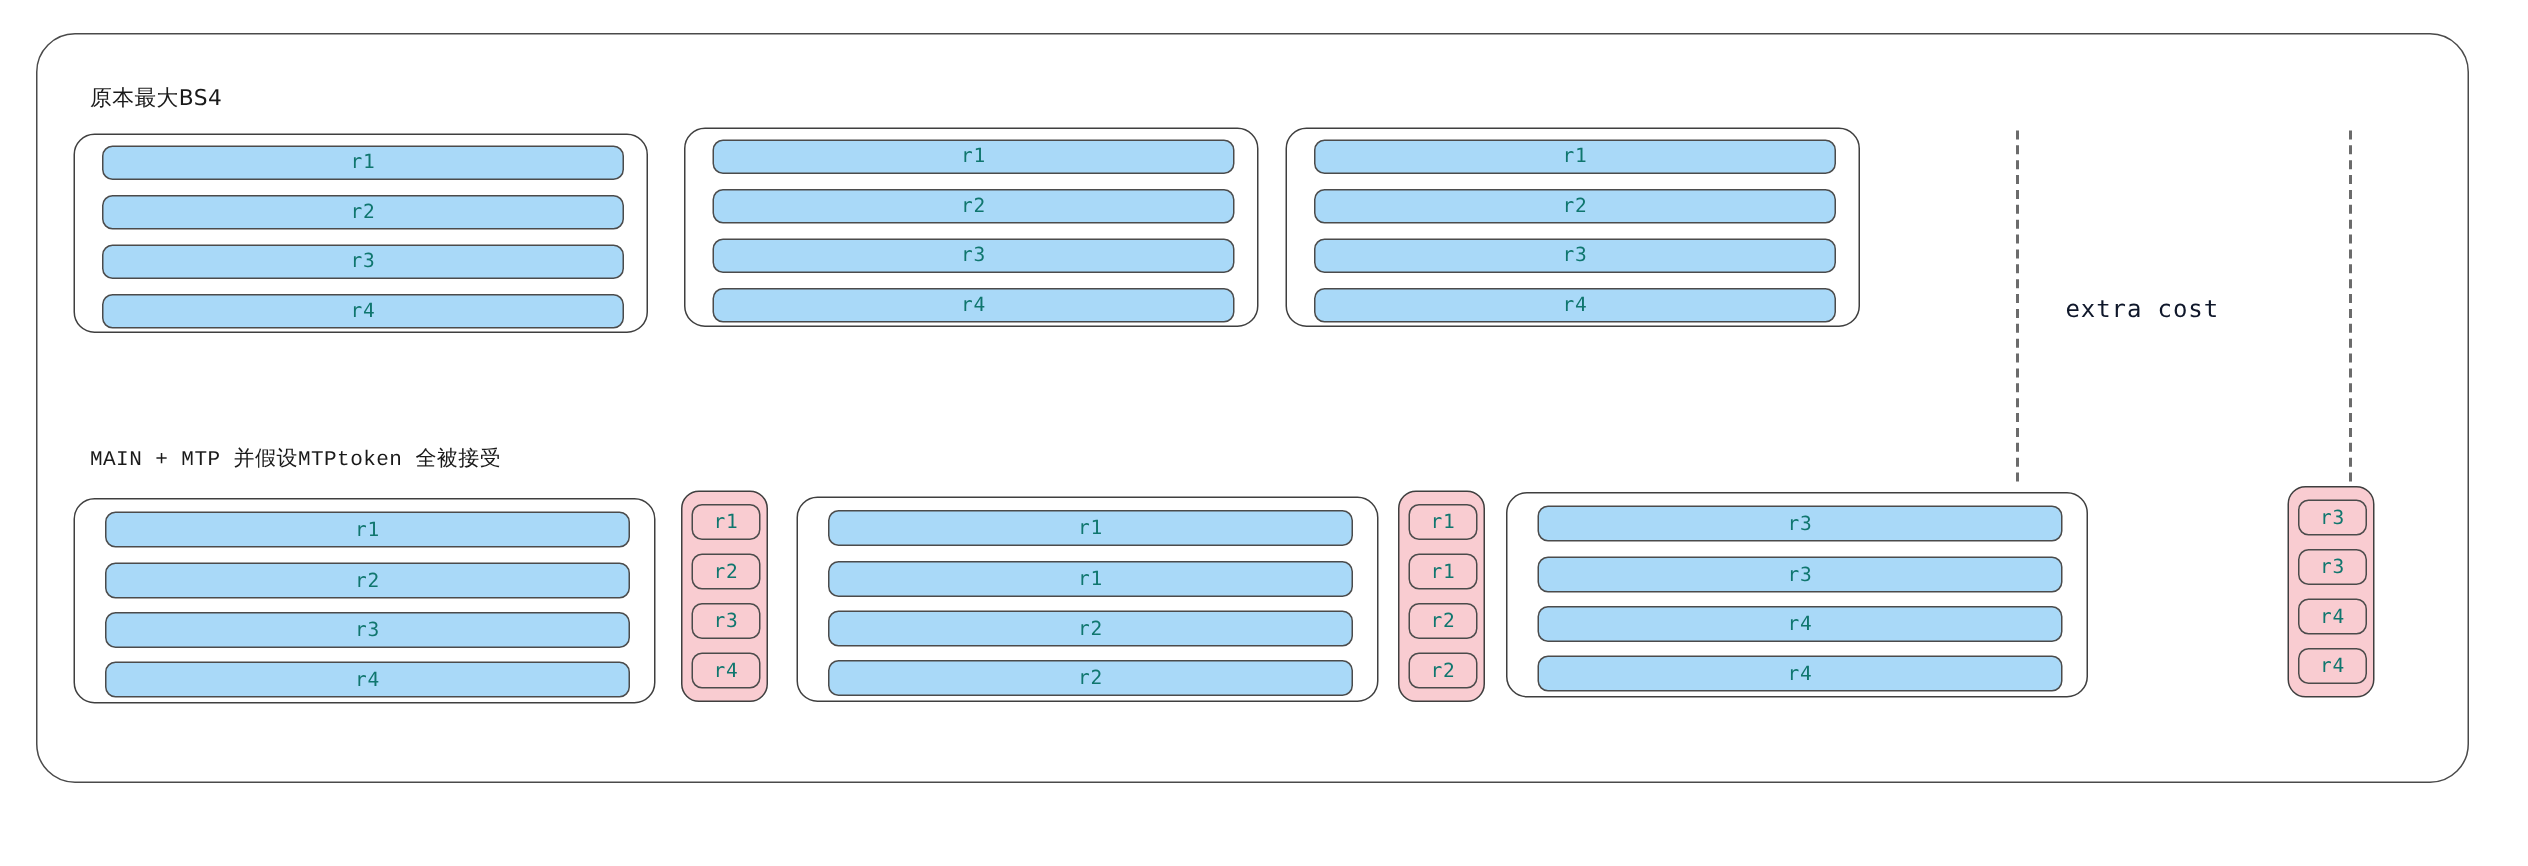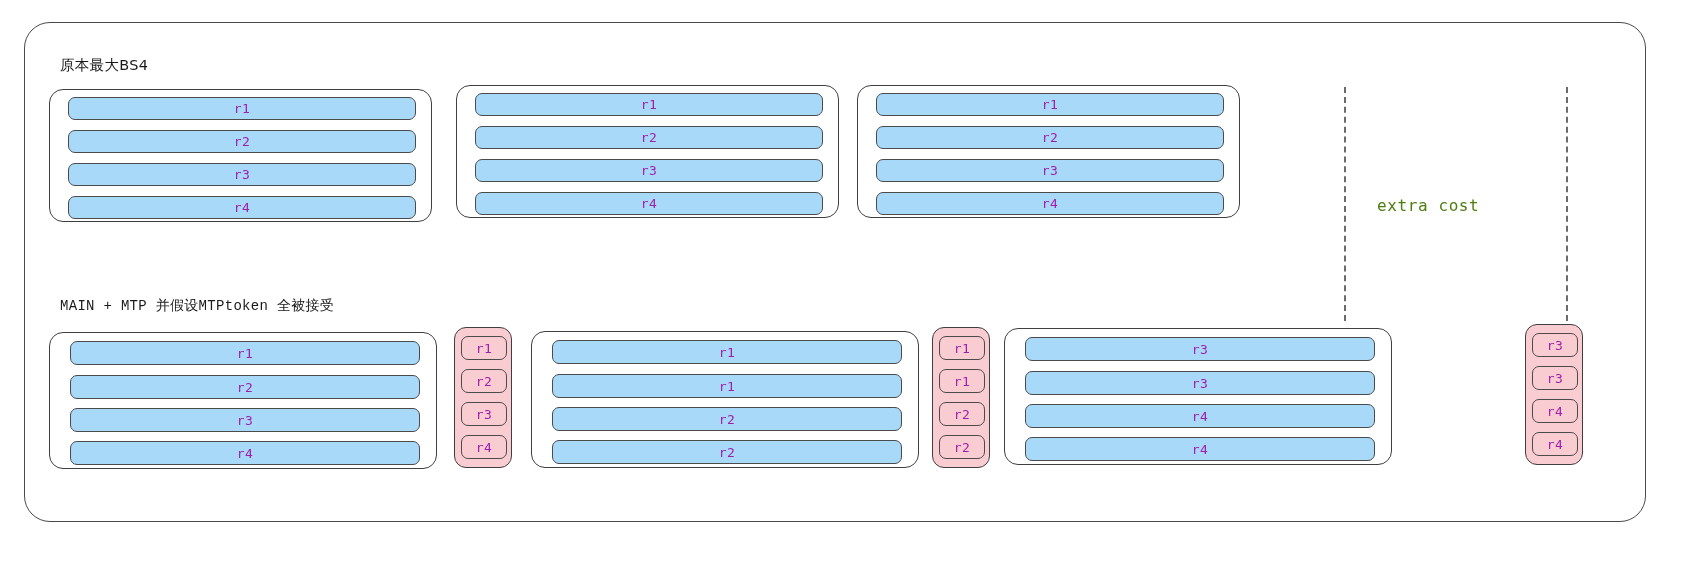--- a/index.html
+++ b/index.html
@@ -61,21 +61,21 @@
   
   .bar {
     position: absolute;
     border-radius: 7px;
     box-sizing: border-box;
     display: flex;
     align-items: center;
     justify-content: center;
     font-family: "DejaVu Sans Mono", "Liberation Mono", monospace;
     font-size: 13px;
-    color: #a21caf;
+    color: #0f766e;
     letter-spacing: 0.5px;
   }
   .bar.blue {
     background: #a9d9f8;
     border: 1.4px solid #4b4b4b;
   }
   .bar.pink {
     background: #f9ccd1;
     border: 1.4px solid #4b4b4b;
   }
@@ -94,21 +94,21 @@
     position: absolute;
     width: 0;
     border-left: 2.2px dashed #6b6b6b;
   }
 
   
   .extra-cost {
     position: absolute;
     font-family: "DejaVu Sans Mono", "Liberation Mono", monospace;
     font-size: 16px;
-    color: #4d7c0f;
+    color: #0f172a;
     white-space: nowrap;
     letter-spacing: 0.6px;
   }
 </style>
 </head>
 <body>
 
 <div id="canvas">
 
   <div class="outer-frame"></div>

